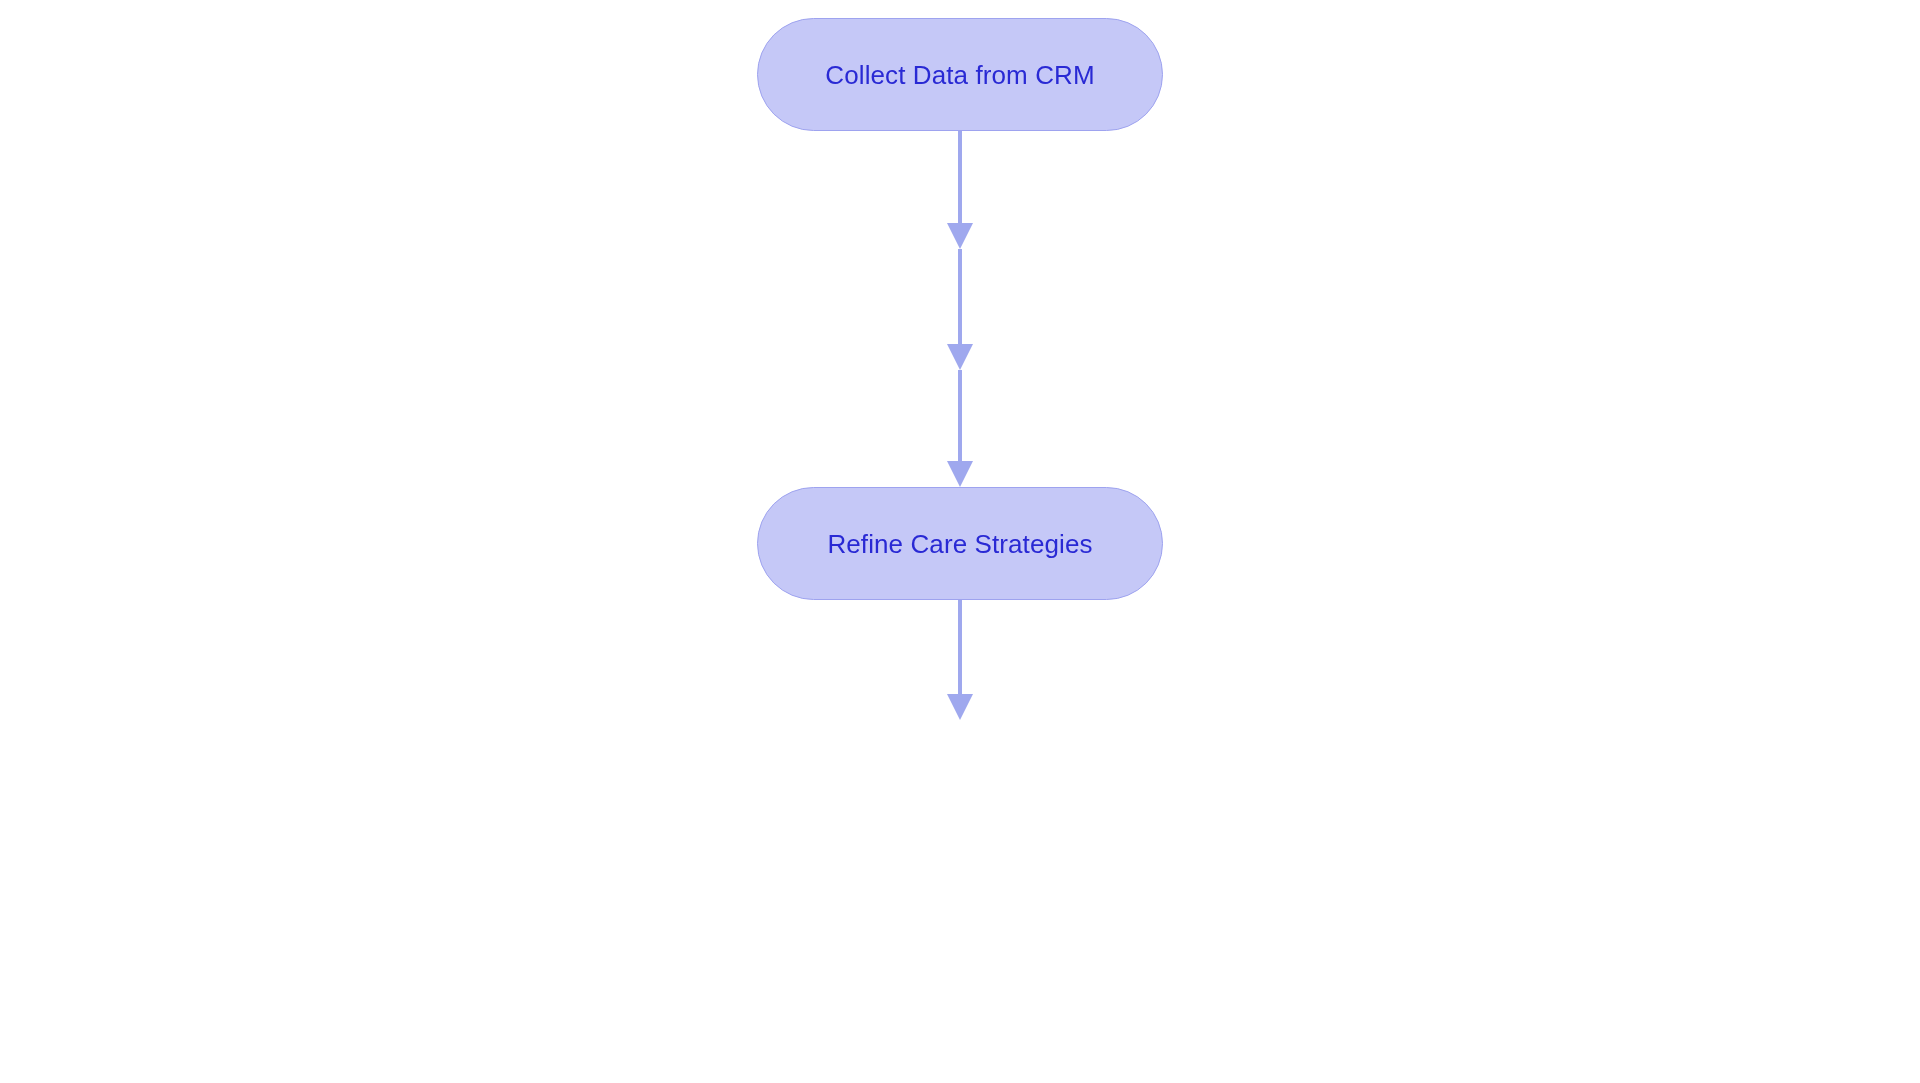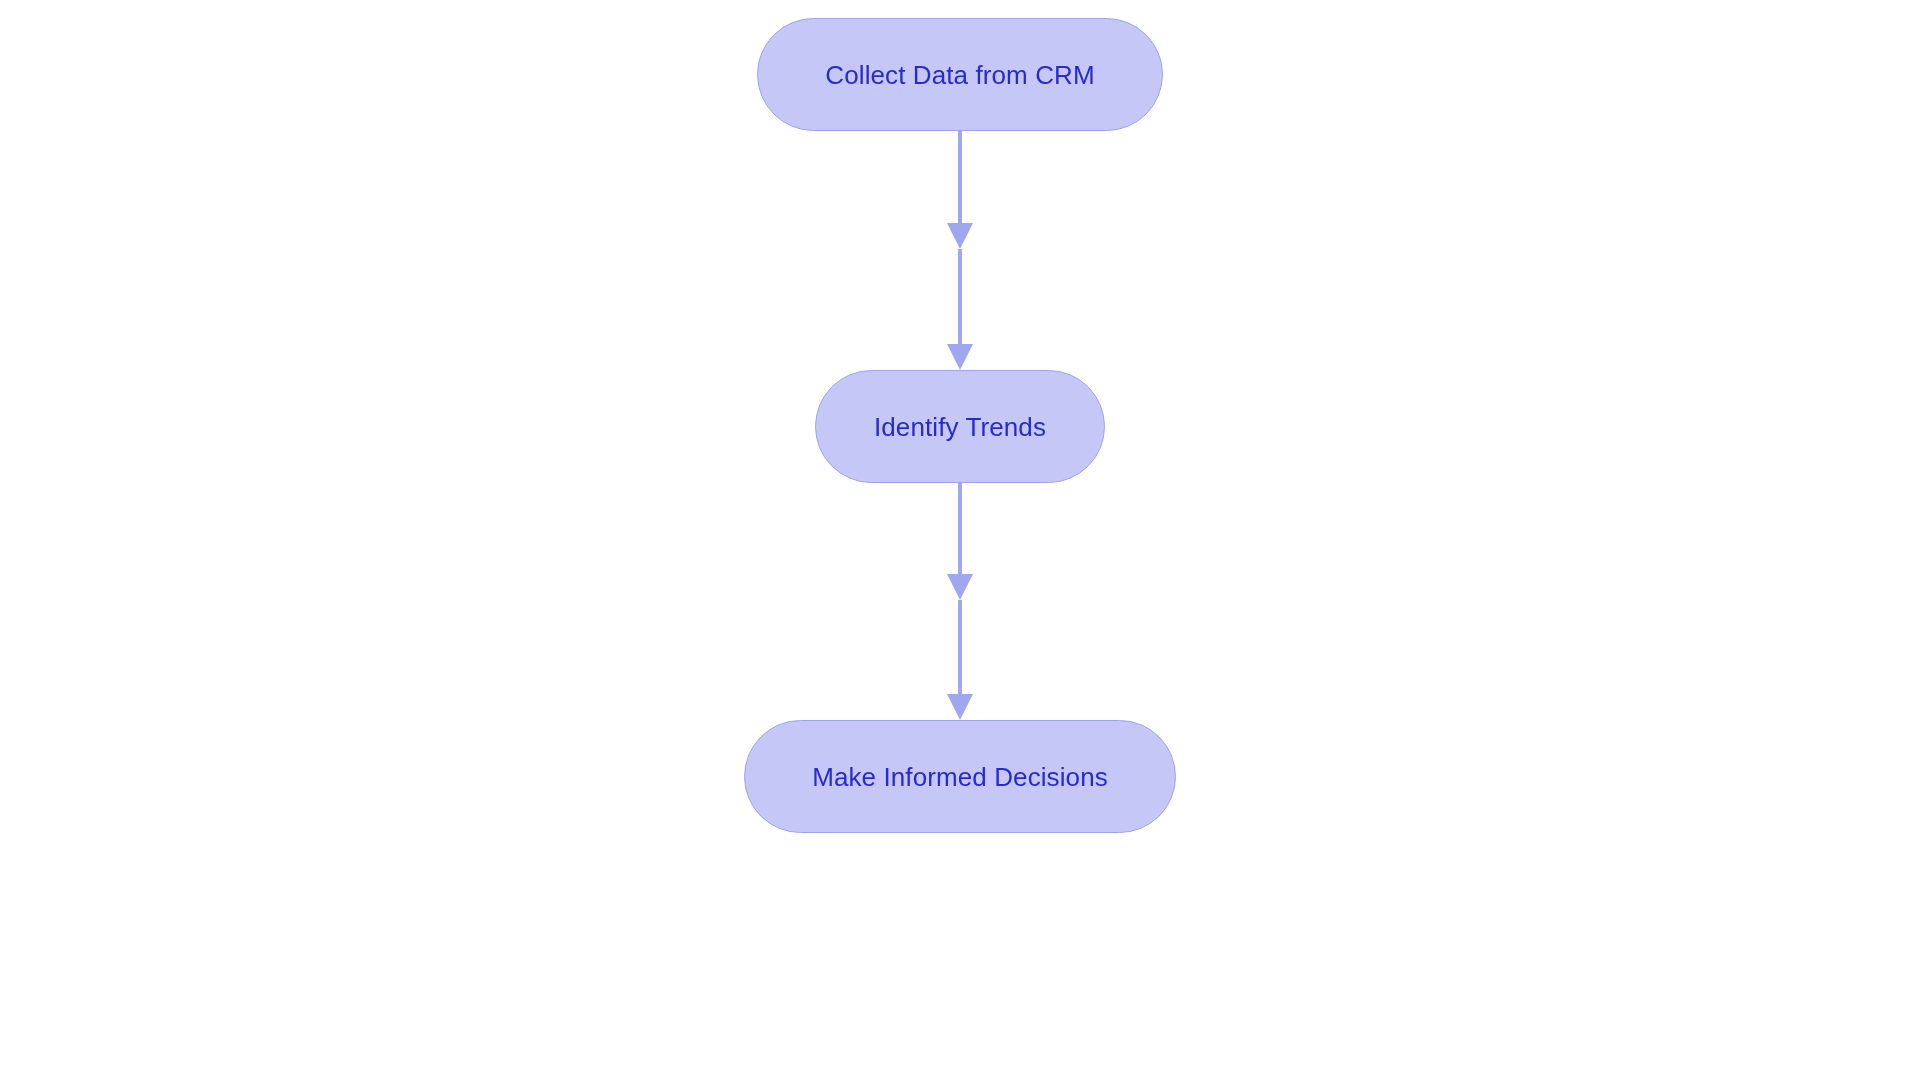--- a/index.html
+++ b/index.html
@@ -107,33 +107,30 @@
       <div class="connector-line"></div>
       <div class="connector-head"></div>
     </div>
 
 
     <div class="connector gap-2">
       <div class="connector-line"></div>
       <div class="connector-head"></div>
     </div>
 
-    <div class="node size-narrow">
-      <span class="node-label">Identify Trends</span>
-    </div>
 
     <div class="connector gap-3">
       <div class="connector-line"></div>
       <div class="connector-head"></div>
     </div>
 
+    <div class="node size-wide">
+      <span class="node-label">Refine Care Strategies</span>
+    </div>
 
     <div class="connector gap-4">
       <div class="connector-line"></div>
       <div class="connector-head"></div>
     </div>
 
-    <div class="node size-wider">
-      <span class="node-label">Make Informed Decisions</span>
-    </div>
 
   </div>
 </div>
 
 </body></html>

